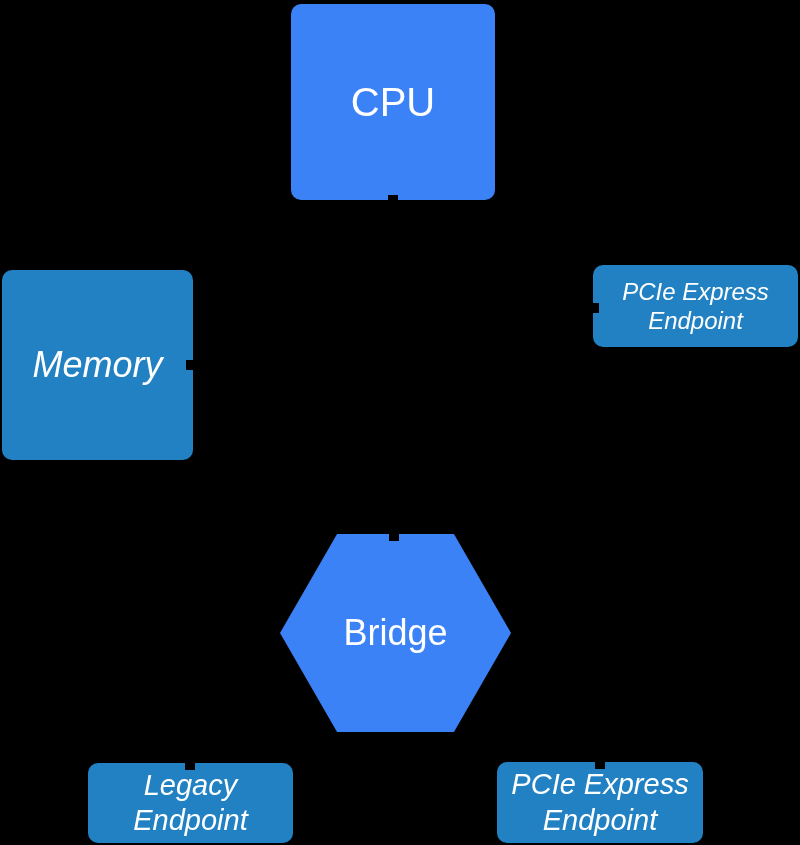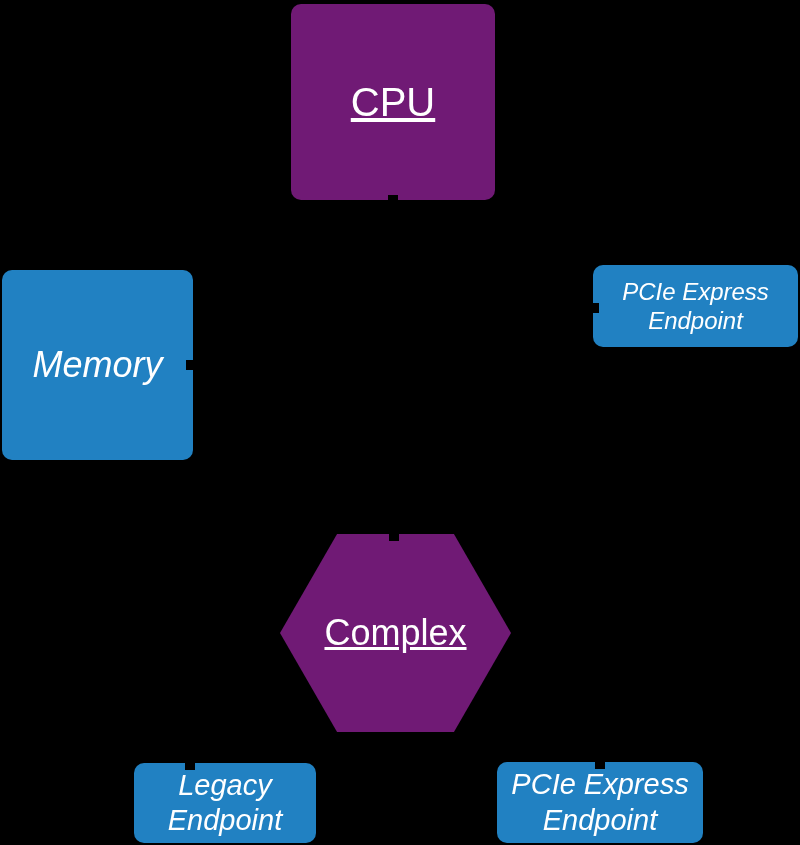--- a/index.html
+++ b/index.html
@@ -22,32 +22,32 @@
     justify-content: center;
     text-align: center;
     color: #ffffff;
     box-sizing: border-box;
   }
   .label {
     white-space: pre-line;
     line-height: 1.22;
   }
   .blue   { background: #2181C2; font-style: italic; }
-  .orange { background: #701a75; text-decoration: underline; }
+  .orange { background: #3b82f6; }
   .rounded { border-radius: 10px; }
 
   
   #cpu          { left: 291px; top: 4px;   width: 204px; height: 196px; font-size: 40px; }
   #memory       { left: 2px;   top: 270px; width: 191px; height: 190px; font-size: 36px; }
   #root-complex { left: 292px; top: 264px; width: 203px; height: 198px; font-size: 36px; }
   #ep-right     { left: 593px; top: 265px; width: 205px; height: 82px;  font-size: 24px; }
   #bridge       { left: 593px; top: 383px; width: 205px; height: 79px;  font-size: 24px; }
   #switch       { left: 280px; top: 534px; width: 231px; height: 198px; font-size: 36px;
                   clip-path: polygon(0% 50%, 24.7% 0%, 75.3% 0%, 100% 50%, 75.3% 100%, 24.7% 100%); }
-  #legacy-ep    { left: 88px;  top: 763px; width: 182px; height: 80px;  font-size: 29px; margin-left: 46px; }
+  #legacy-ep    { left: 88px;  top: 763px; width: 205px; height: 80px;  font-size: 29px; }
   #ep-bottom    { left: 497px; top: 762px; width: 206px; height: 81px;  font-size: 29px; }
 
   
   .stub { position: absolute; background: #000000; }
   #stub-cpu-bottom    { left: 388px; top: 195px; width: 10px; height: 9px; }
   #stub-rc-top        { left: 388px; top: 261px; width: 10px; height: 9px; }
   #stub-memory-right  { left: 186px; top: 360px; width: 9px;  height: 10px; }
   #stub-rc-left       { left: 289px; top: 360px; width: 9px;  height: 10px; }
   #stub-rc-right-up   { left: 489px; top: 300px; width: 9px;  height: 10px; }
   #stub-rc-right-low  { left: 489px; top: 421px; width: 9px;  height: 10px; }
@@ -72,21 +72,21 @@
   </div>
 
 
   <div id="ep-right" class="node blue rounded">
     <span class="label">PCIe Express
 Endpoint</span>
   </div>
 
 
   <div id="switch" class="node orange">
-    <span class="label">Complex</span>
+    <span class="label">Bridge</span>
   </div>
 
   <div id="legacy-ep" class="node blue rounded">
     <span class="label">Legacy
 Endpoint</span>
   </div>
 
   <div id="ep-bottom" class="node blue rounded">
     <span class="label">PCIe Express
 Endpoint</span>

